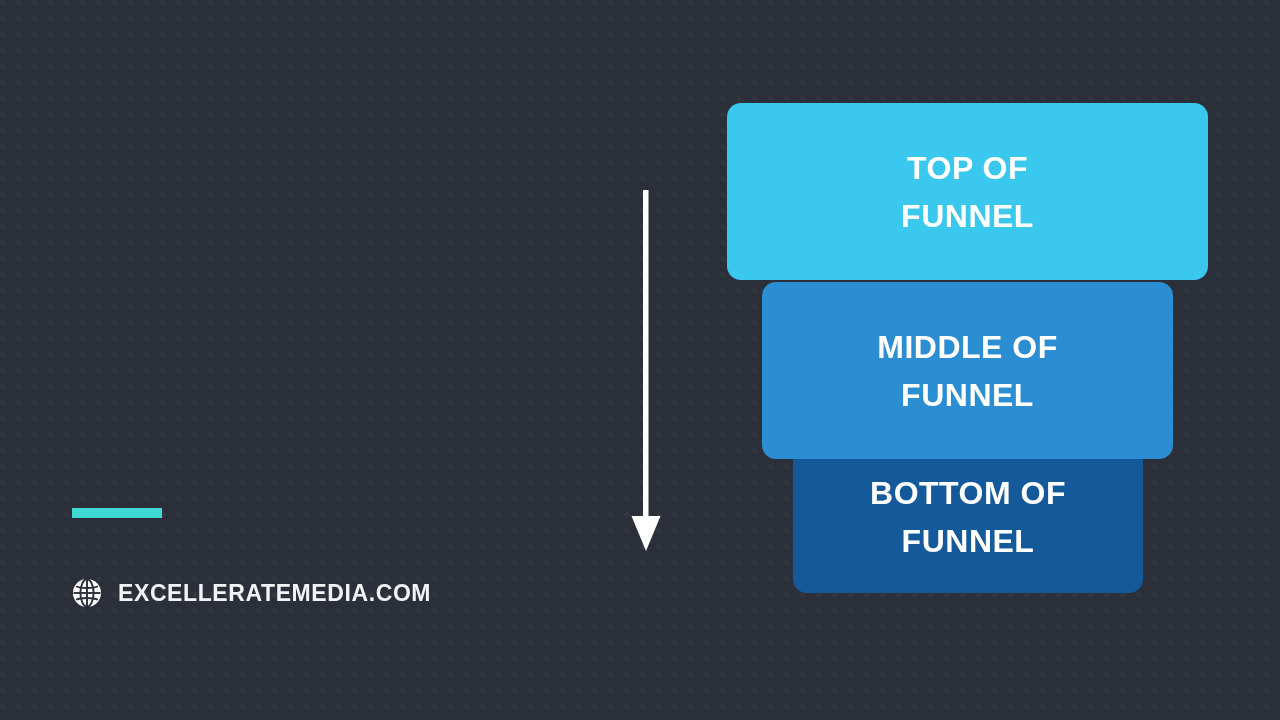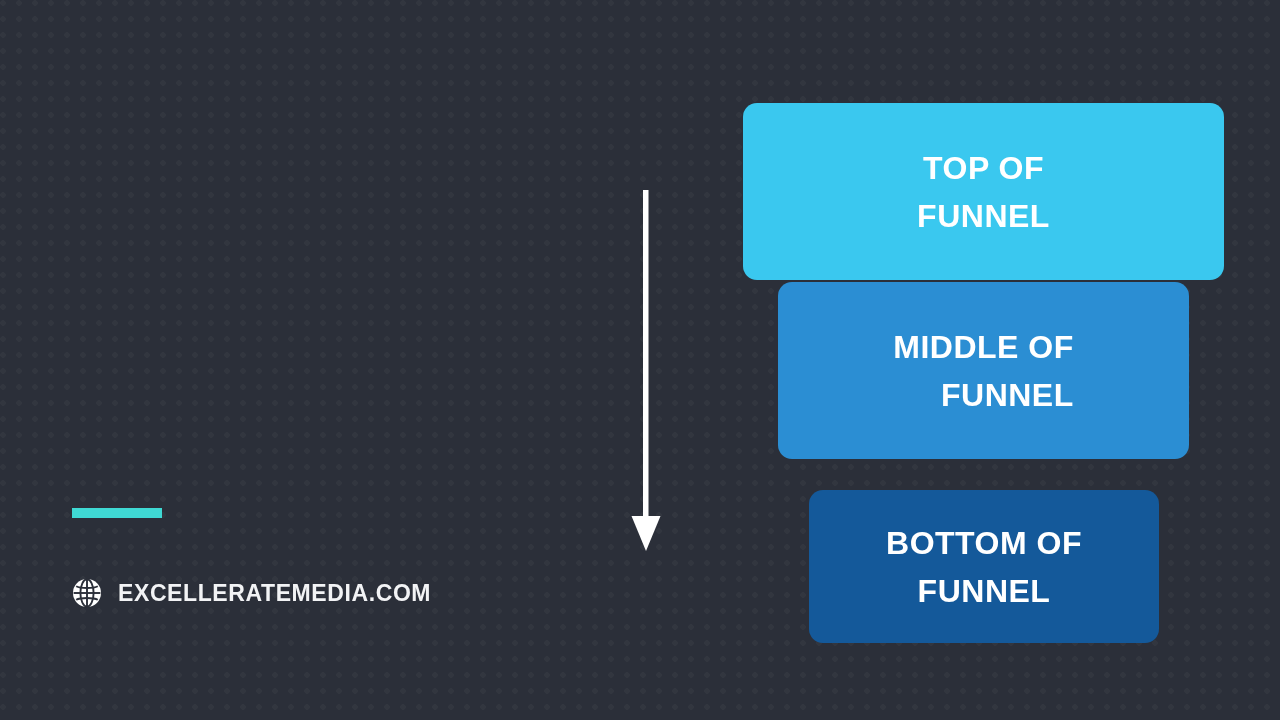--- a/index.html
+++ b/index.html
@@ -68,35 +68,34 @@
   }
 
   
   .funnel-stage {
     position:absolute;
     border-radius:14px;
     display:flex;
     align-items:center;
     justify-content:center;
     text-align:center;
-    margin-left:16px;
   }
   .funnel-label {
     color:#ffffff;
     font-weight:bold;
     font-size:32px;
     line-height:48px;
     letter-spacing:0.5px;
     text-transform:uppercase;
     white-space:pre-line;
     padding:0 18px;
   }
   #funnel-stage-top    { left:727px; top:103px; width:481px; height:177px; background:#3ac8ef; z-index:3; }
-  #funnel-stage-middle { left:762px; top:282px; width:411px; height:177px; background:#2b8ed3; z-index:2;text-align:right; }
-  #funnel-stage-bottom { left:793px; top:490px; width:350px; height:153px; background:#14599a; z-index:1; }
+  #funnel-stage-middle { left:762px; top:282px; width:411px; height:177px; background:#2b8ed3; z-index:2; }
+  #funnel-stage-bottom { left:793px; top:440px; width:350px; height:153px; background:#14599a; z-index:1; }
 </style>
 </head>
 <body style="background-color: rgb(43, 47, 57);">
 
 <div id="slide">
 
   <div id="dot-pattern"></div>
 
   
 

